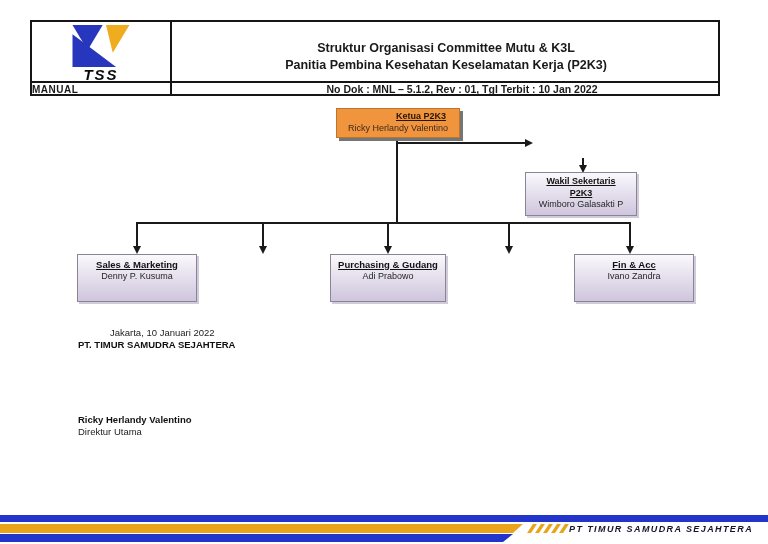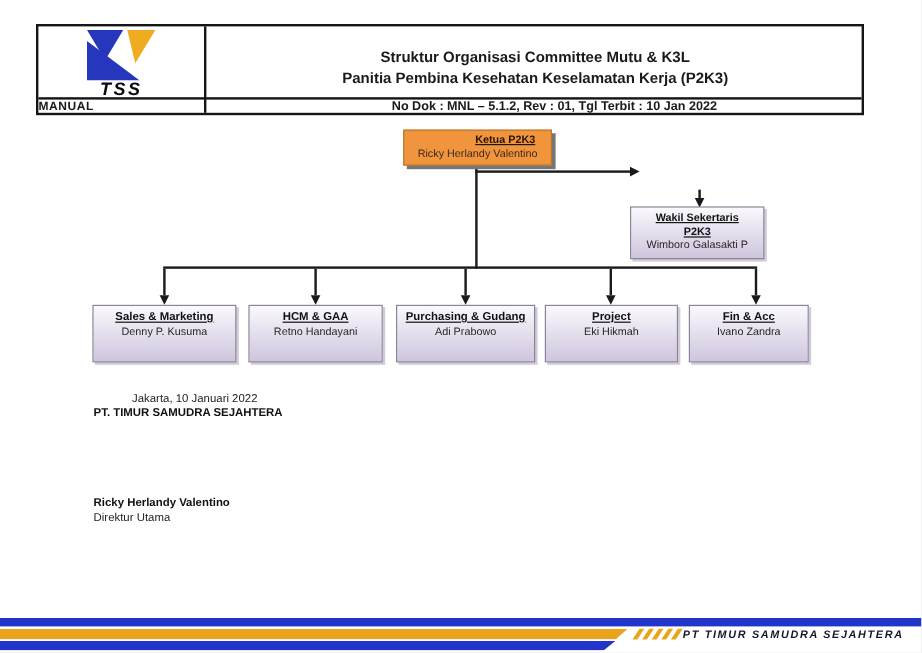--- a/index.html
+++ b/index.html
@@ -26,21 +26,21 @@
              border:1px solid #b9772e;box-shadow:3px 3px 0 #757575;padding-top:2px;}
   .box-ketua .bt{color:#241509;padding-left:46px;}
   .box-ketua .bn{color:#3f2a1c;}
   .lav{background:linear-gradient(180deg,#faf9fc 0%,#e6e1ee 45%,#cfc5dd 100%);
        border:1px solid #8b8496;box-shadow:2px 2px 0 rgba(150,140,170,.45);}
   .box-sek{left:533px;top:130px;width:102px;height:28px;padding-top:2px;}
   .box-wakil{left:525px;top:172px;width:112px;height:44px;padding-top:3px;}
   .dept{top:254px;height:48px;padding-top:4px;}
   .dept .bt{font-size:9.5px;}
   .d0{left:77px;width:120px;} .d1{left:207px;width:112px;} .d2{left:330px;width:116px;}
-  .d3{left:454px;width:111px;} .d4{left:574px;width:100px;}
+  .d3{left:454px;width:111px;} .d4{left:574px;width:120px;}
   
   .ln{position:absolute;background:#1a1a1a;}
   .ar-r{position:absolute;width:0;height:0;border-top:4px solid transparent;border-bottom:4px solid transparent;border-left:8px solid #1a1a1a;}
   .ar-d{position:absolute;width:0;height:0;border-left:4px solid transparent;border-right:4px solid transparent;border-top:8px solid #1a1a1a;}
   
   .sig-line{position:absolute;left:78px;font-size:9.5px;line-height:12px;color:#222;}
   .sig-bold{font-weight:bold;color:#111;}
   
   .f-blue-top{position:absolute;left:0;top:515px;width:768px;height:7px;}
   .f-yellow{position:absolute;left:0;top:524px;width:523px;height:9px;
@@ -105,31 +105,23 @@
   <div class="box lav box-wakil">
     <div class="bt">Wakil Sekertaris</div>
     <div class="bt">P2K3</div>
     <div class="bn">Wimboro Galasakti  P</div>
   </div>
 
   <div class="box lav dept d0">
     <div class="bt">Sales &amp; Marketing</div>
     <div class="bn">Denny P. Kusuma</div>
   </div>
-  <div class="box lav dept d1">
-    <div class="bt">HCM &amp; GAA</div>
-    <div class="bn">Retno Handayani</div>
-  </div>
   <div class="box lav dept d2">
     <div class="bt">Purchasing &amp; Gudang</div>
     <div class="bn">Adi Prabowo</div>
-  </div>
-  <div class="box lav dept d3">
-    <div class="bt">Project</div>
-    <div class="bn">Eki Hikmah</div>
   </div>
   <div class="box lav dept d4">
     <div class="bt">Fin &amp; Acc</div>
     <div class="bn">Ivano Zandra</div>
   </div>
 
   <div class="sig-line" style="top:327px;margin-left:32px;">Jakarta, 10 Januari 2022</div>
   <div class="sig-line sig-bold" style="top:339px;">PT. TIMUR SAMUDRA SEJAHTERA</div>
   <div class="sig-line sig-bold" style="top:414px;">Ricky Herlandy Valentino</div>
   <div class="sig-line" style="top:426px;">Direktur Utama</div>

